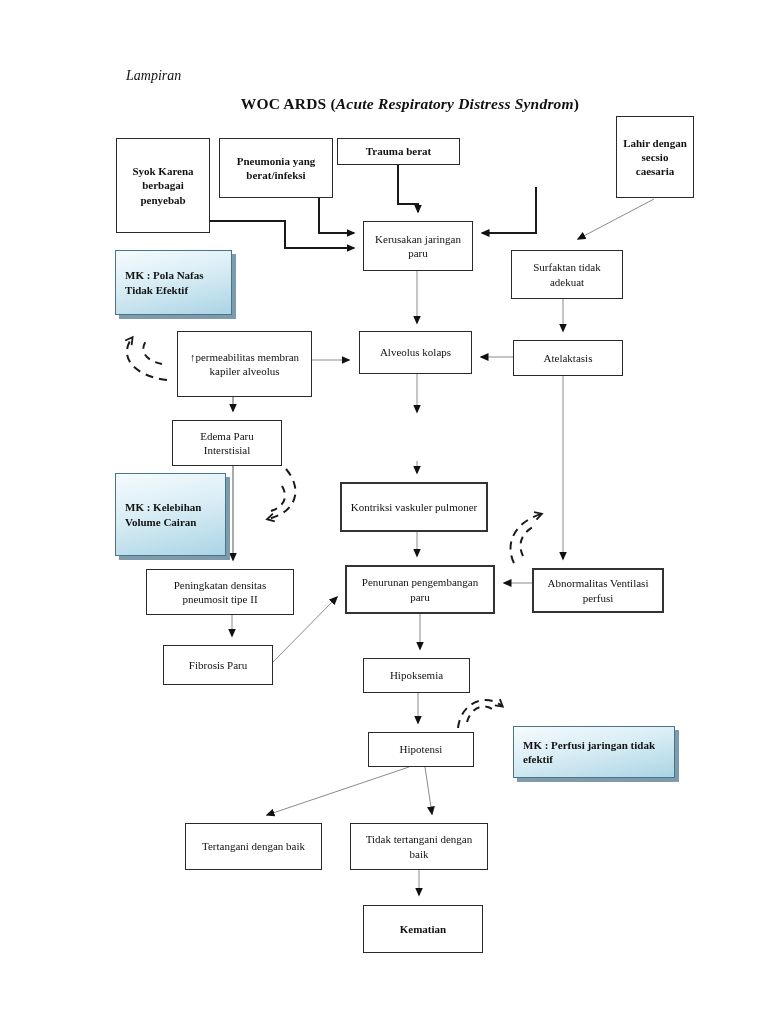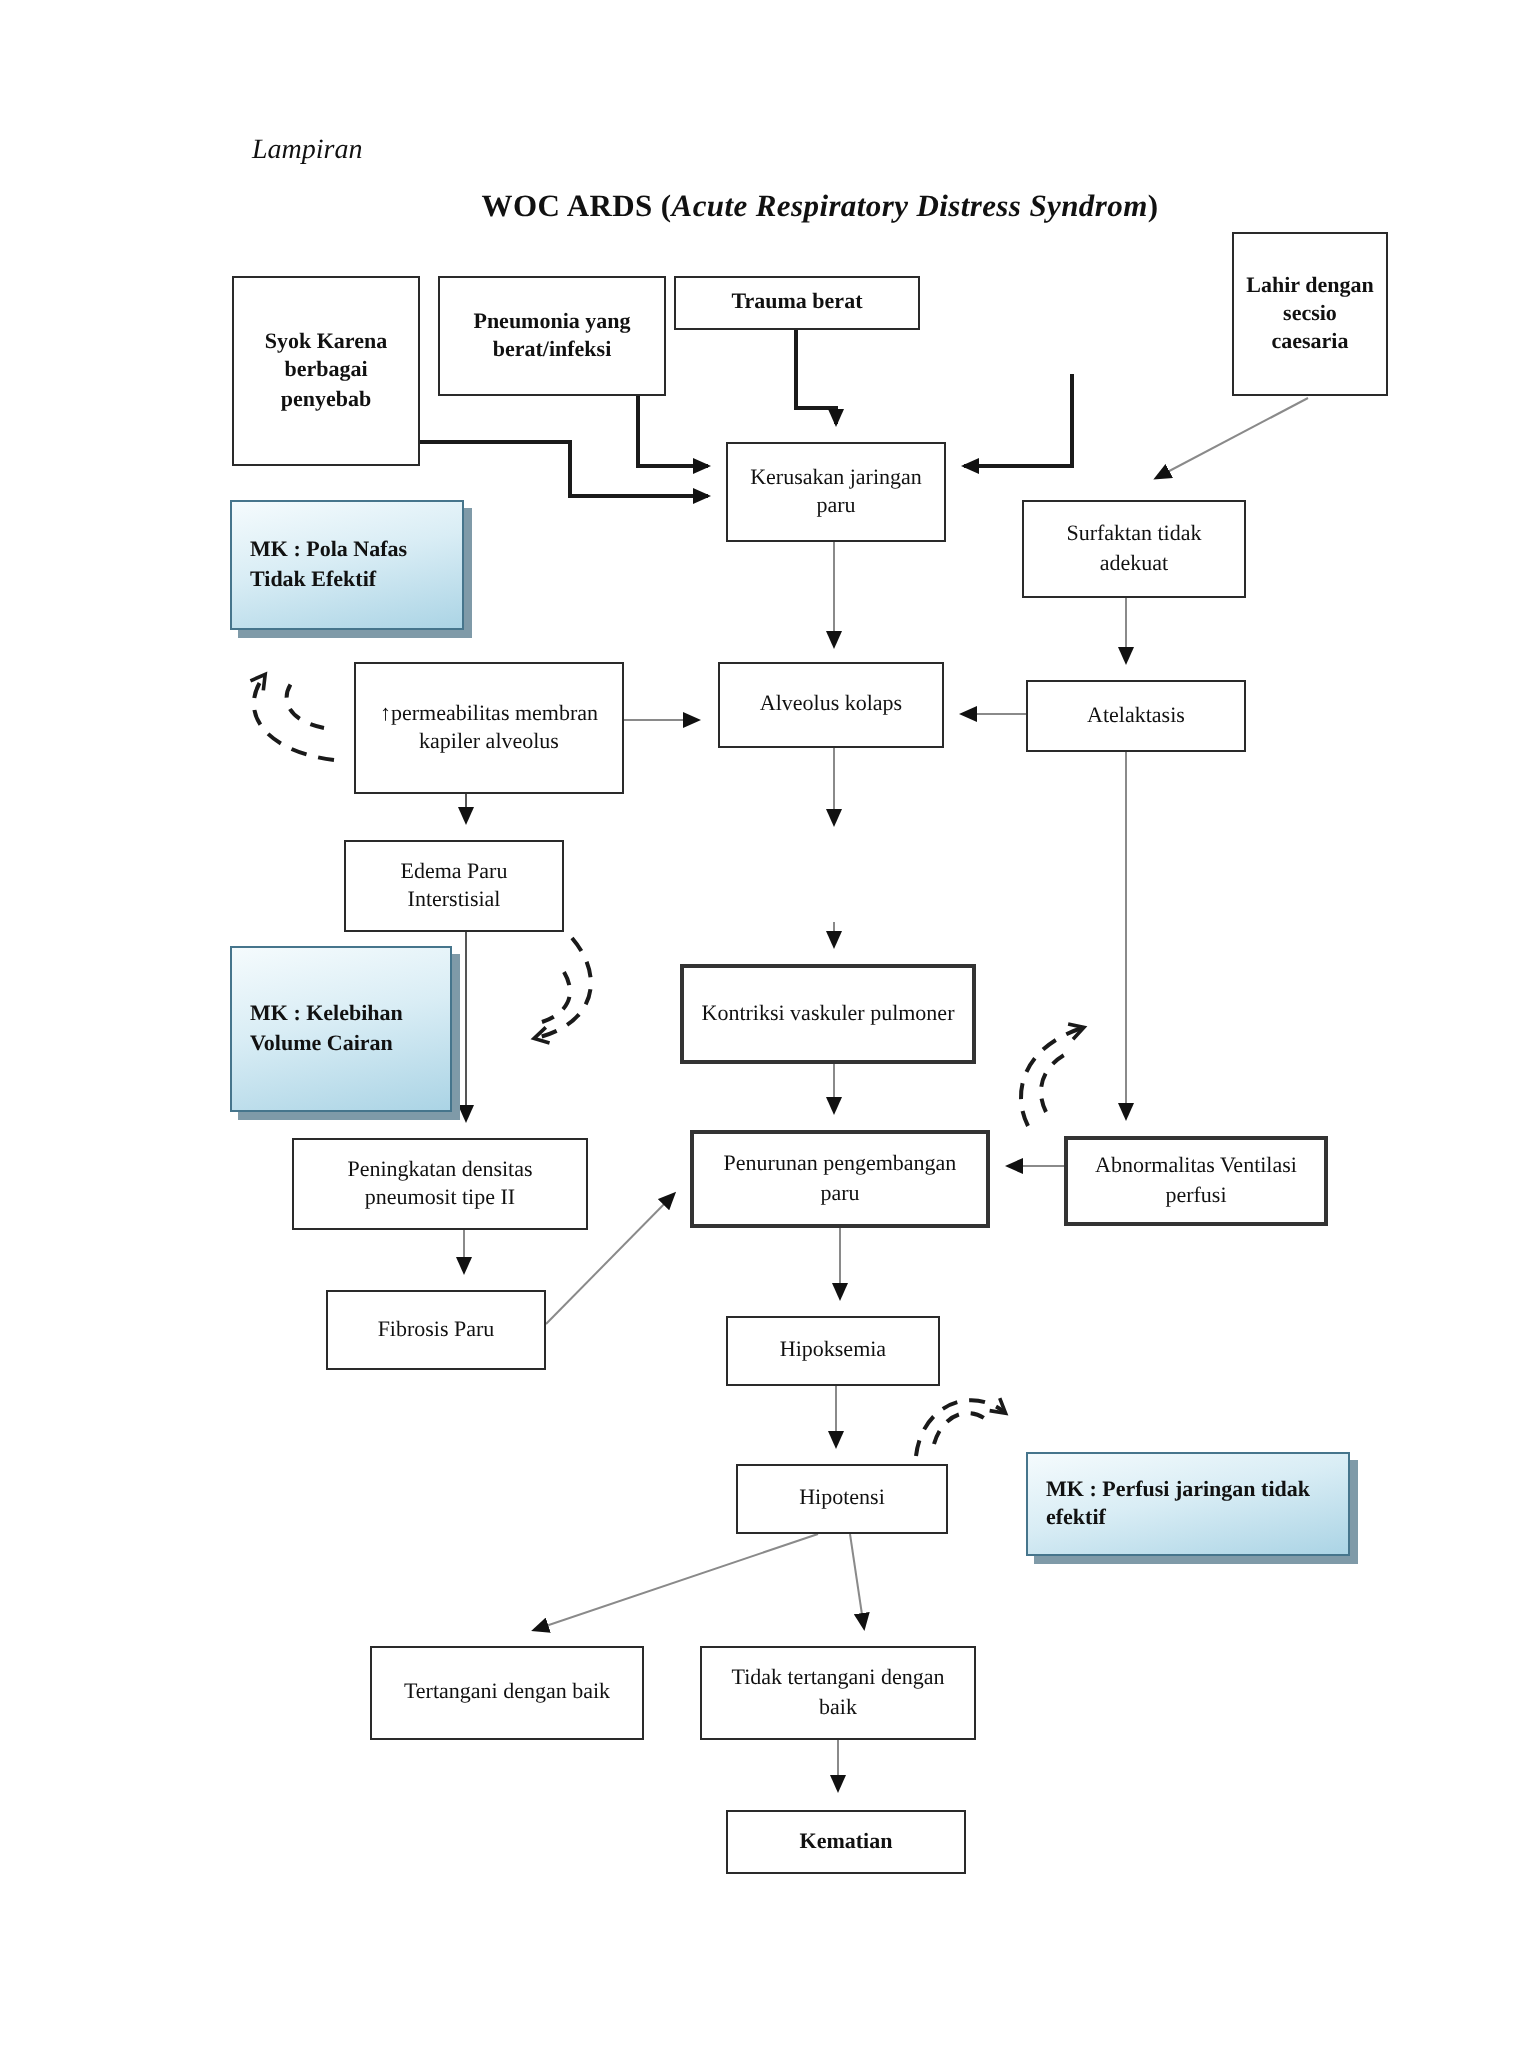--- a/index.html
+++ b/index.html
@@ -85,19 +85,19 @@
   <div class="node" style="left:172px;top:420px;width:110px;height:46px;">Edema Paru Interstisial</div>
   <div class="node thick" style="left:340px;top:482px;width:148px;height:50px;">Kontriksi vaskuler pulmoner</div>
   <div class="node thick" style="left:345px;top:565px;width:150px;height:49px;">Penurunan pengembangan paru</div>
   <div class="node" style="left:146px;top:569px;width:148px;height:46px;">Peningkatan densitas pneumosit tipe II</div>
   <div class="node thick" style="left:532px;top:568px;width:132px;height:45px;">Abnormalitas Ventilasi perfusi</div>
   <div class="node" style="left:163px;top:645px;width:110px;height:40px;">Fibrosis Paru</div>
   <div class="node" style="left:363px;top:658px;width:107px;height:35px;">Hipoksemia</div>
   <div class="node" style="left:368px;top:732px;width:106px;height:35px;">Hipotensi</div>
   <div class="node" style="left:185px;top:823px;width:137px;height:47px;">Tertangani dengan baik</div>
   <div class="node" style="left:350px;top:823px;width:138px;height:47px;">Tidak tertangani dengan baik</div>
-  <div class="node bold" style="left:363px;top:905px;width:120px;height:32px;text-align:center;">Kematian</div>
+  <div class="node bold" style="left:363px;top:905px;width:120px;height:48px;text-align:center;">Kematian</div>
 
   <div class="node mk" style="left:115px;top:250px;width:117px;height:65px;">MK : Pola Nafas Tidak Efektif</div>
   <div class="node mk" style="left:115px;top:473px;width:111px;height:83px;">MK : Kelebihan Volume Cairan</div>
   <div class="node mk" style="left:513px;top:726px;width:162px;height:52px;">MK : Perfusi jaringan tidak efektif</div>
 
 </div>
 
 </body></html>

